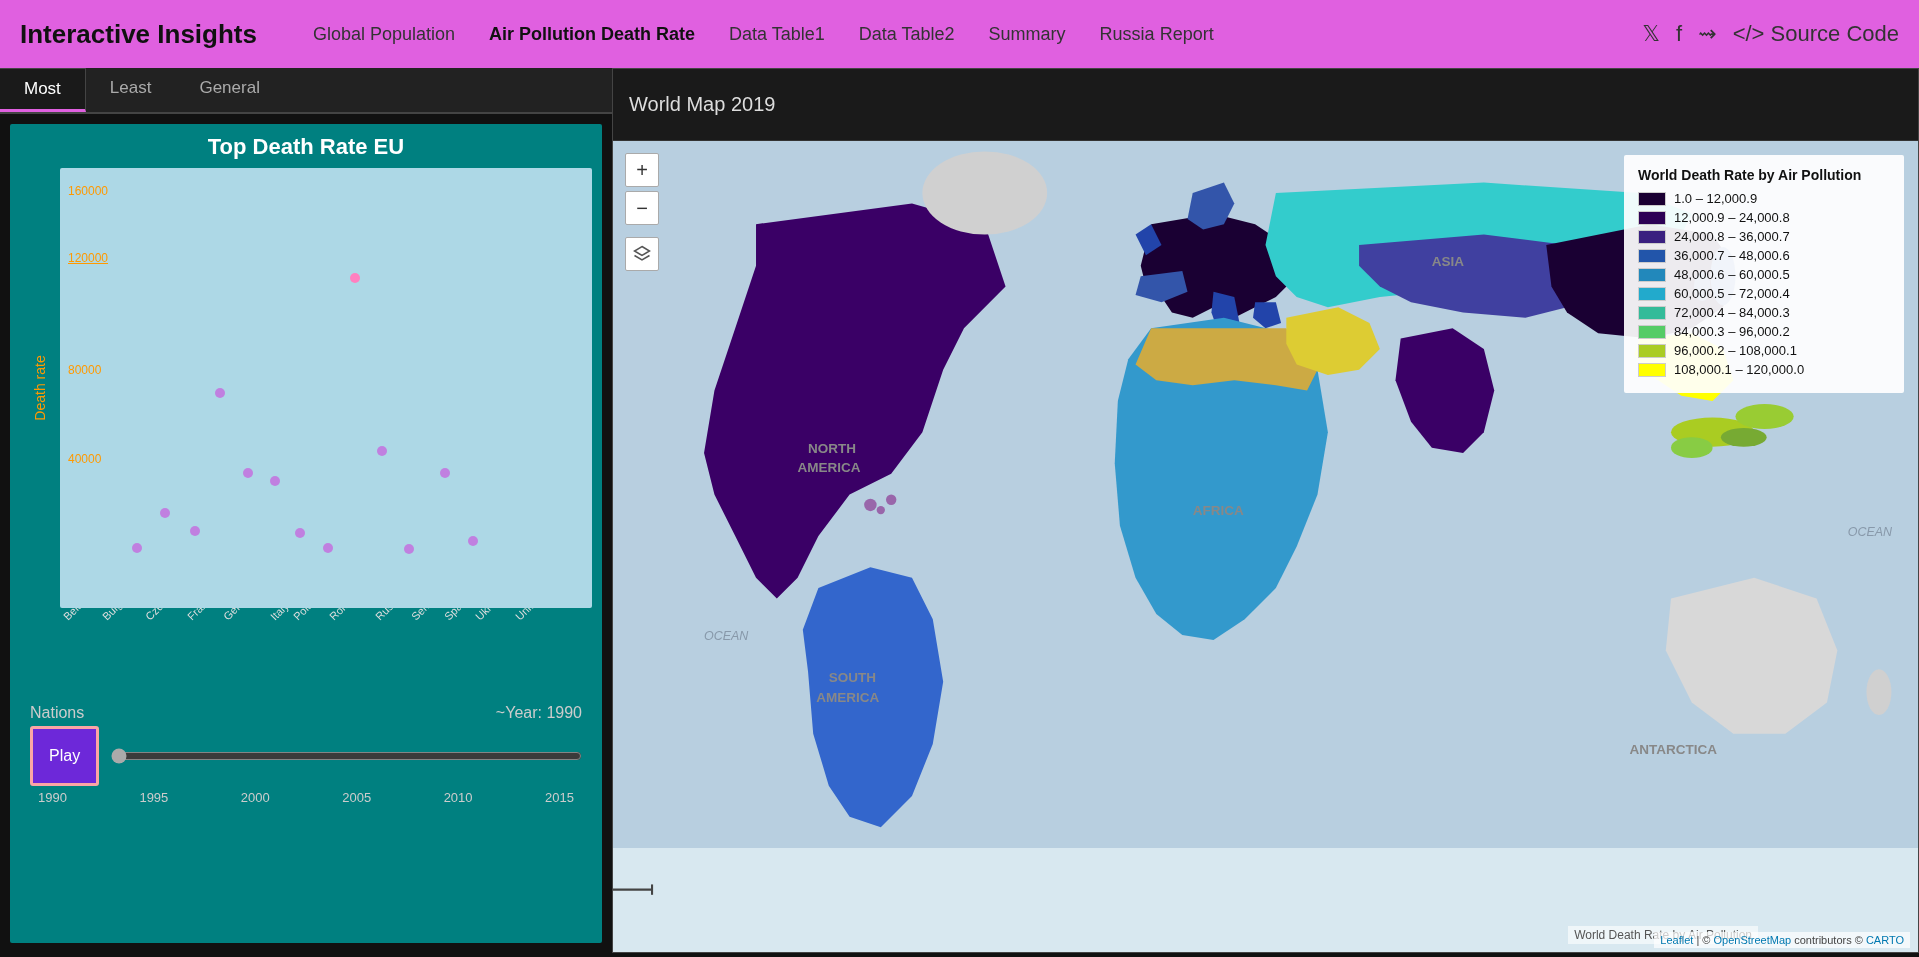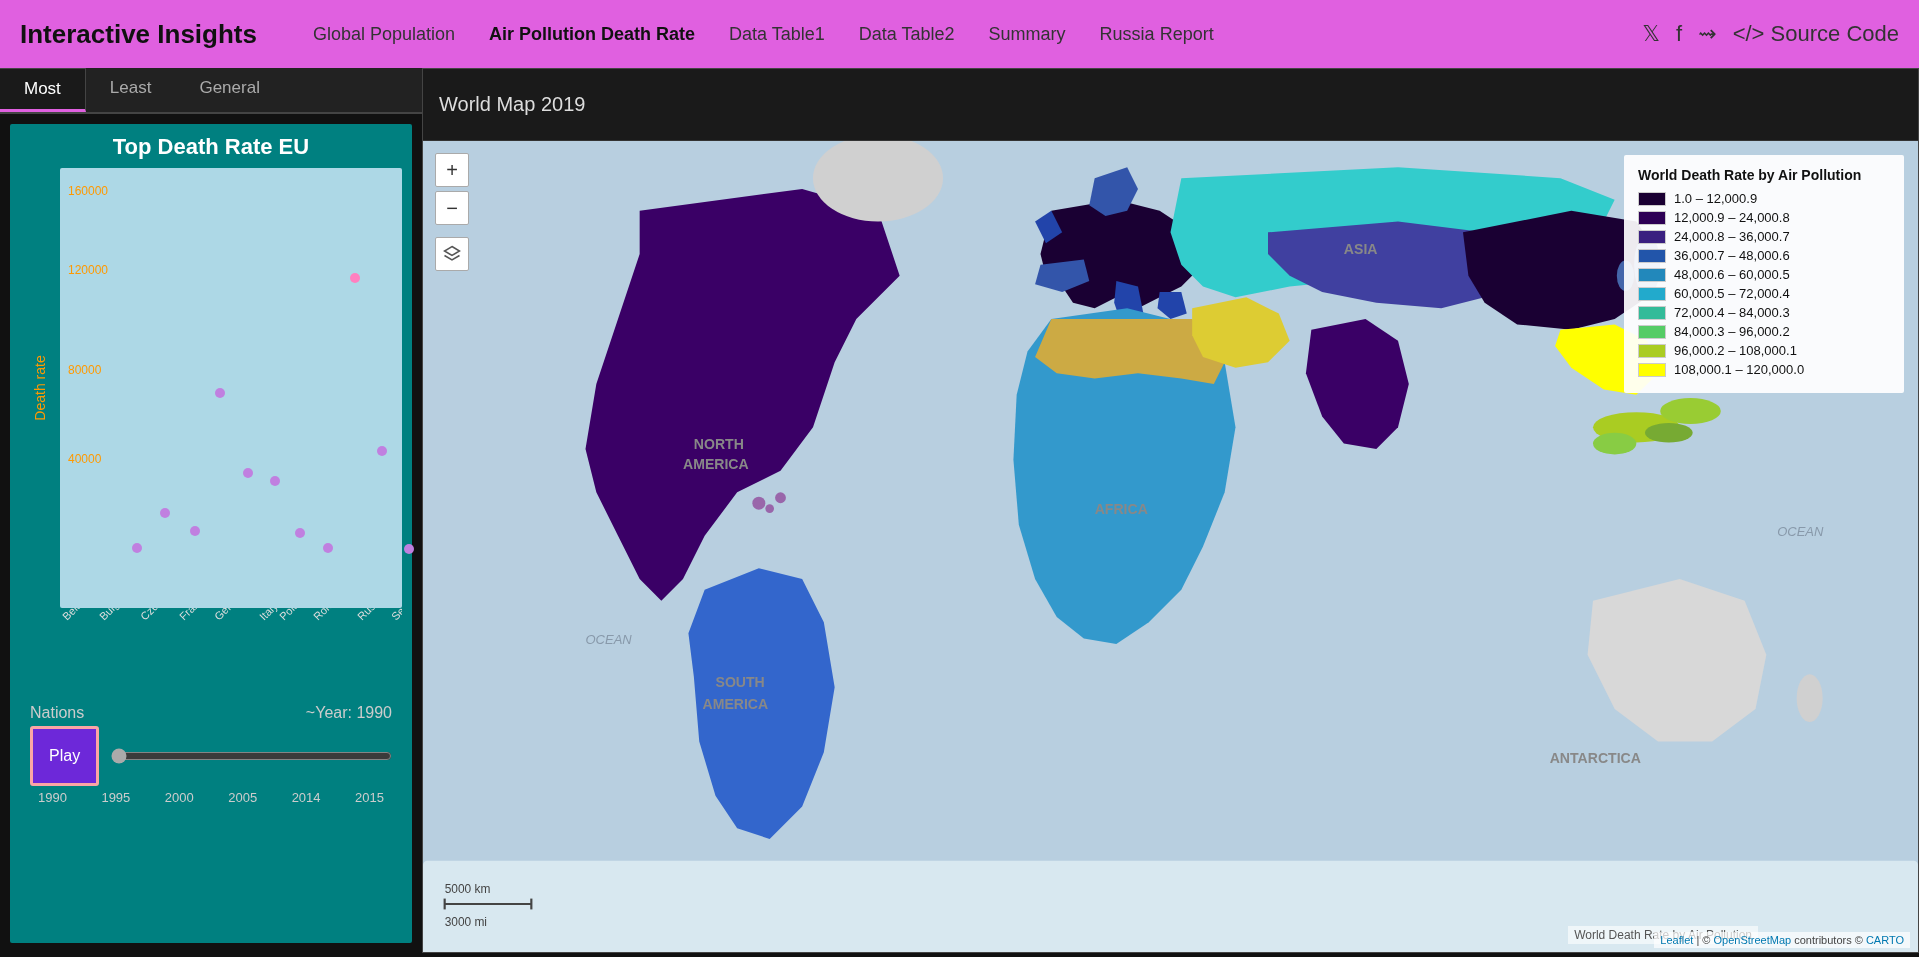--- a/index.html
+++ b/index.html
@@ -56,21 +56,21 @@
     }
 
     
     #main {
       display: flex;
       height: calc(957px - 72px);
     }
 
     
     #left-panel {
-      width: 422px;
+      width: 612px;
       background: #111;
       display: flex;
       flex-direction: column;
     }
 
     
     .tabs {
       display: flex;
       background: #222;
       border-bottom: 2px solid #444;
@@ -353,21 +353,21 @@
     <div id="chart-container">
       <div id="chart-title">Top Death Rate EU</div>
 
       <div style="position:relative; display:flex; align-items:stretch;">
         <div style="position:relative; width:40px; display:flex; align-items:center; justify-content:center;">
           <div class="y-axis-label" style="position:static; transform:rotate(-90deg); color:#f90; font-size:14px; white-space:nowrap;">Death rate</div>
         </div>
         <div id="scatter-plot" style="flex:1; position:relative; background:#add8e6; height:440px;">
 
           <span class="y-tick" style="top:16px;">160000</span>
-          <span class="y-tick" style="top:95px;">120000</span>
+          <span class="y-tick" style="top:83px;text-decoration:underline;">120000</span>
           <span class="y-tick" style="top:195px;">80000</span>
           <span class="y-tick" style="top:284px;">40000</span>
 
           <div class="dot" style="width:10px;height:10px;left:72px;top:375px;"></div>
 
           <div class="dot" style="width:10px;height:10px;left:100px;top:340px;"></div>
 
           <div class="dot" style="width:10px;height:10px;left:130px;top:358px;"></div>
 
           <div class="dot" style="width:10px;height:10px;left:155px;top:220px;"></div>
@@ -415,21 +415,21 @@
         </div>
         <div class="play-slider-row">
           <button class="play-btn">Play</button>
           <input type="range" min="1990" max="2019" value="1990" style="flex: 1 1 0%; accent-color: rgb(170, 170, 170);">
         </div>
         <div class="year-ticks">
           <span>1990</span>
           <span>1995</span>
           <span>2000</span>
           <span>2005</span>
-          <span>2014</span>
+          <span>2010</span>
           <span>2015</span>
         </div>
       </div>
     </div>
   </div>
 
   <div id="right-panel">
     <div id="map-title">World Map 2019</div>
     <div id="map-area">
 

